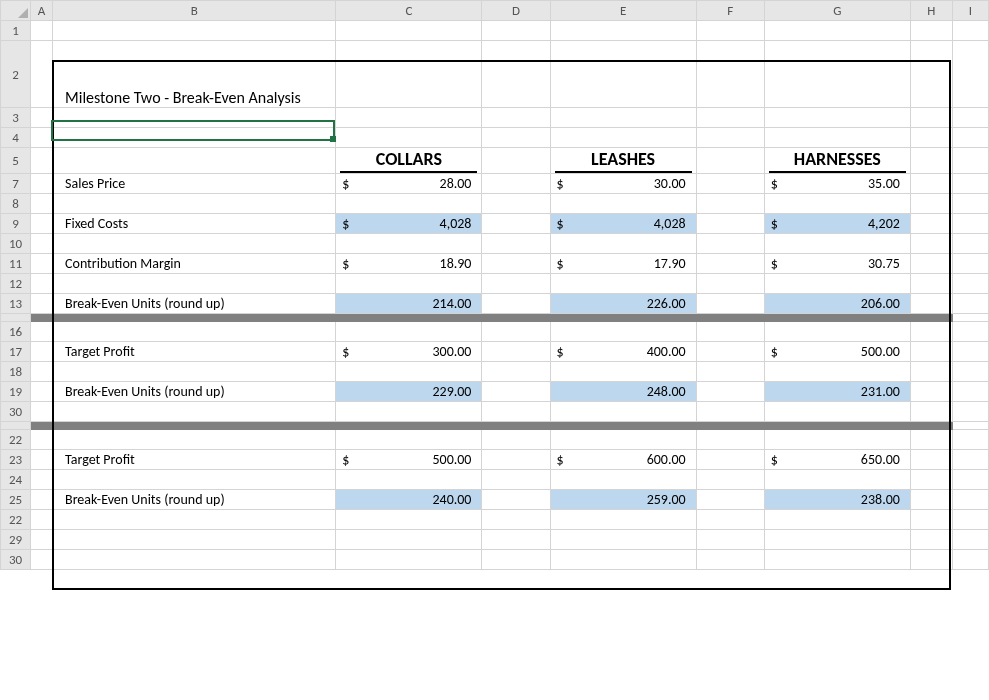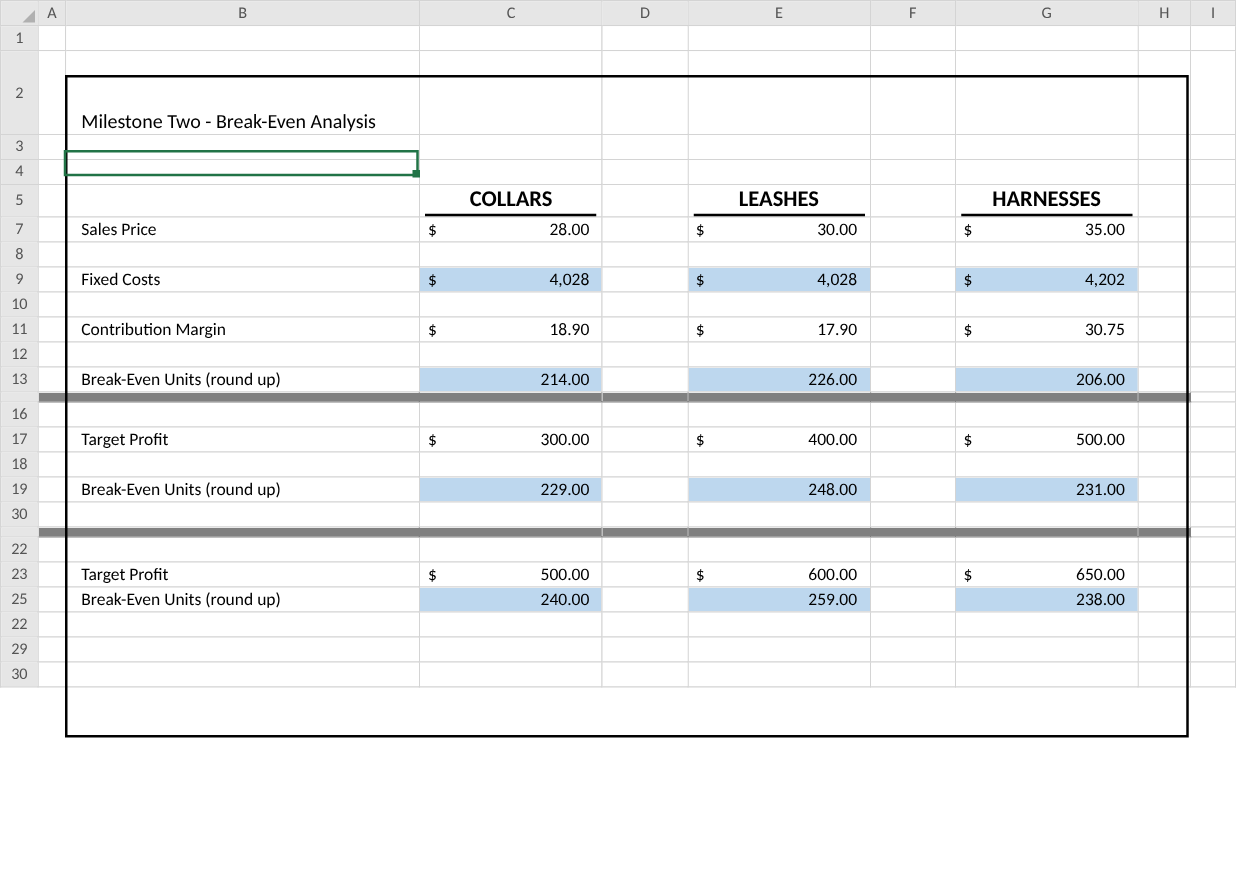--- a/index.html
+++ b/index.html
@@ -528,20 +528,32 @@
           <td>
             <div class="money">
               <span class="sym">$</span>
               <span class="val">650.00</span>
             </div>
           </td>
           <td></td>
           <td></td>
         </tr>
         <tr>
+          <th class="rowhdr">24</th>
+          <td></td>
+          <td></td>
+          <td></td>
+          <td></td>
+          <td></td>
+          <td></td>
+          <td></td>
+          <td></td>
+          <td></td>
+        </tr>
+        <tr>
           <th class="rowhdr">25</th>
           <td></td>
           <td>
             <div class="label">Break-Even Units (round up)</div>
           </td>
           <td class="fill-blue">
             <div class="num-right">240.00</div>
           </td>
           <td></td>
           <td class="fill-blue">

